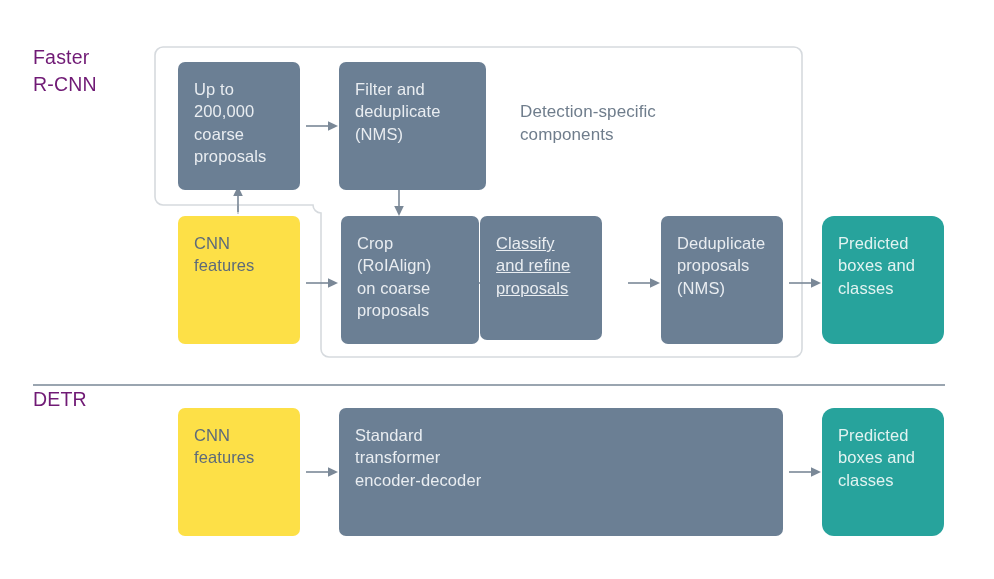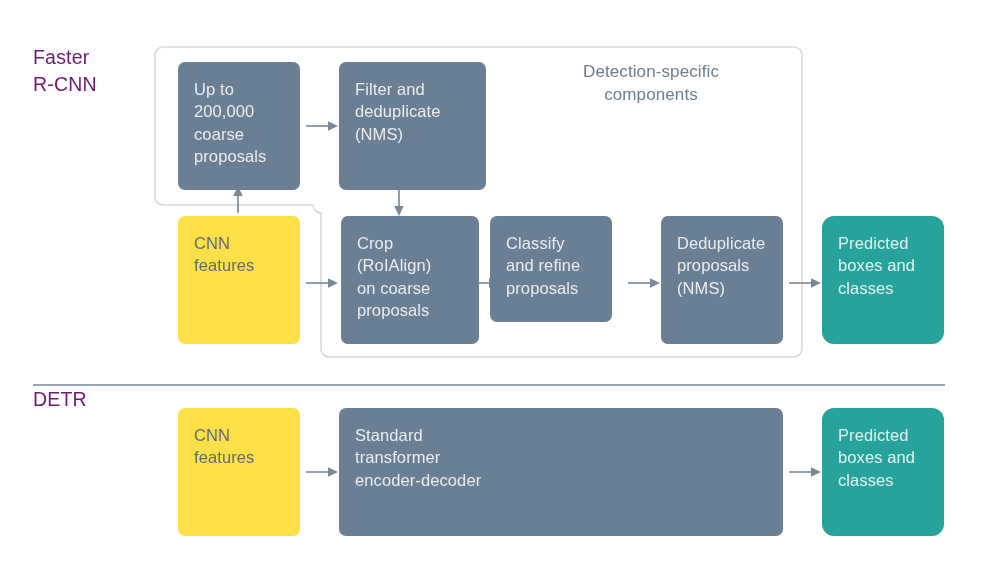--- a/index.html
+++ b/index.html
@@ -51,23 +51,24 @@
     line-height: 1.38;
     letter-spacing: 0.2px;
     white-space: pre-line;
   }
   
   .group-caption {
     position: absolute;
     color: #6f7d8c;
     font-size: 17px;
     line-height: 1.35;
-    text-align: center;
+    text-align: left;
     white-space: pre-line;
     letter-spacing: 0.1px;
+    margin-top: 40px;
   }
   
   #overlay {
     position: absolute;
     left: 0;
     top: 0;
     width: 994px;
     height: 579px;
     pointer-events: none;
   }
@@ -181,21 +182,21 @@
 (NMS)</div>
 
   <div class="node grey" style="left:178px; top:216px; width:122px; height:128px;">CNN
 features</div>
 
   <div class="node dark" style="left:341px; top:216px; width:138px; height:128px;">Crop
 (RoIAlign)
 on coarse
 proposals</div>
 
-  <div class="node dark" style="left:490px; top:216px; width:122px; height:106px;">Classify
+  <div class="node dark" style="left:480px; top:216px; width:122px; height:124px;text-decoration:underline;">Classify
 and refine
 proposals</div>
 
   <div class="node dark" style="left:661px; top:216px; width:122px; height:128px;">Deduplicate
 proposals
 (NMS)</div>
 
   <div class="node teal" style="left:822px; top:216px; width:122px; height:128px;">Predicted
 boxes and
 classes</div>

